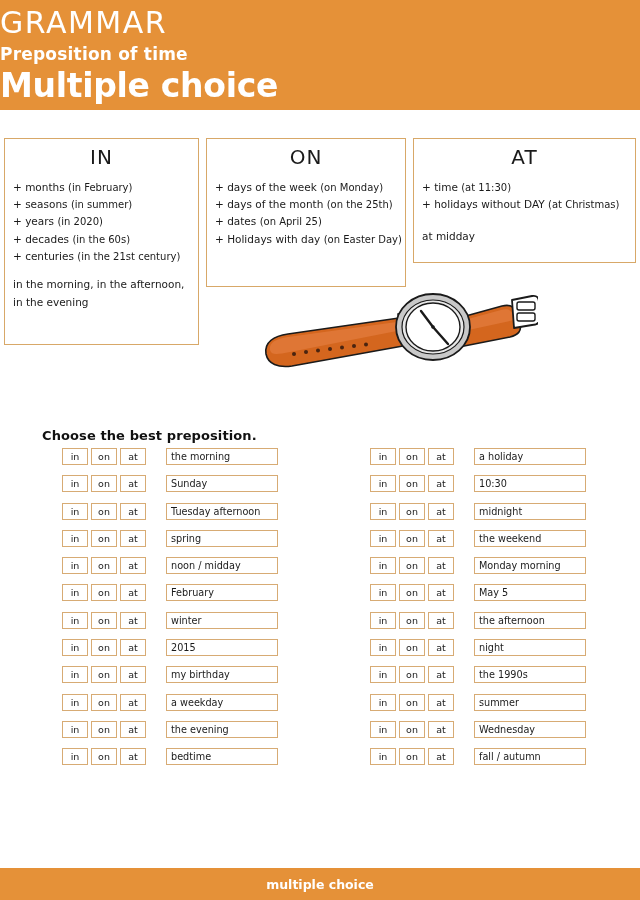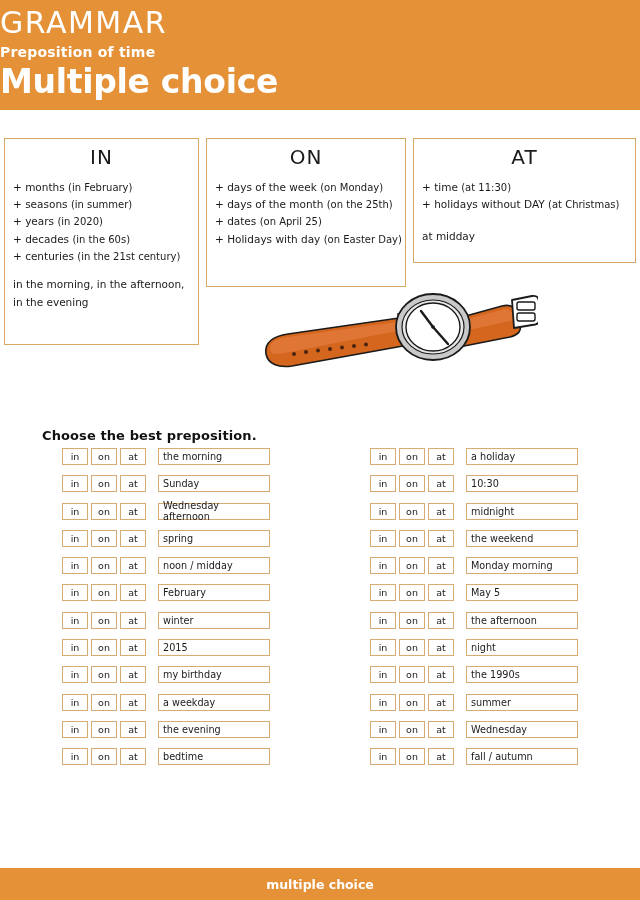--- a/index.html
+++ b/index.html
@@ -25,21 +25,21 @@
   }
   .header-title {
     font-size: 30px;
     font-weight: 400;
     letter-spacing: 1.5px;
     line-height: 1;
     padding-top: 8px;
     font-family: "DejaVu Sans", sans-serif;
   }
   .header-subtitle {
-    font-size: 14px;
+    font-size: 17px;
     font-weight: bold;
     letter-spacing: 0.2px;
     padding-top: 6px;
   }
   .header-maintitle {
     font-size: 33px;
     font-weight: bold;
     letter-spacing: -0.3px;
     padding-top: 5px;
     line-height: 1.05;
@@ -142,21 +142,21 @@
     width: 112px;
     height: 17px;
     border: 1px solid #d7ab74;
     box-sizing: border-box;
     background: #ffffff;
     font-size: 9.7px;
     color: #1a1a1a;
     display: flex;
     align-items: center;
     padding-left: 4px;
-    margin-left: 9px;
+    margin-left: 17px;
     font-family: "DejaVu Sans", sans-serif;
   }
 
   
   .footer {
     position: absolute;
     left: 0; top: 868px;
     width: 640px; height: 32px;
     background: #e59138;
     color: #ffffff;
@@ -287,21 +287,21 @@
       <div class="q-row">
         <div class="opt">in</div>
         <div class="opt">on</div>
         <div class="opt">at</div>
         <div class="answer">Sunday</div>
       </div>
       <div class="q-row">
         <div class="opt">in</div>
         <div class="opt">on</div>
         <div class="opt">at</div>
-        <div class="answer">Wednesday afternoon</div>
+        <div class="answer">Tuesday afternoon</div>
       </div>
       <div class="q-row">
         <div class="opt">in</div>
         <div class="opt">on</div>
         <div class="opt">at</div>
         <div class="answer">spring</div>
       </div>
       <div class="q-row">
         <div class="opt">in</div>
         <div class="opt">on</div>

